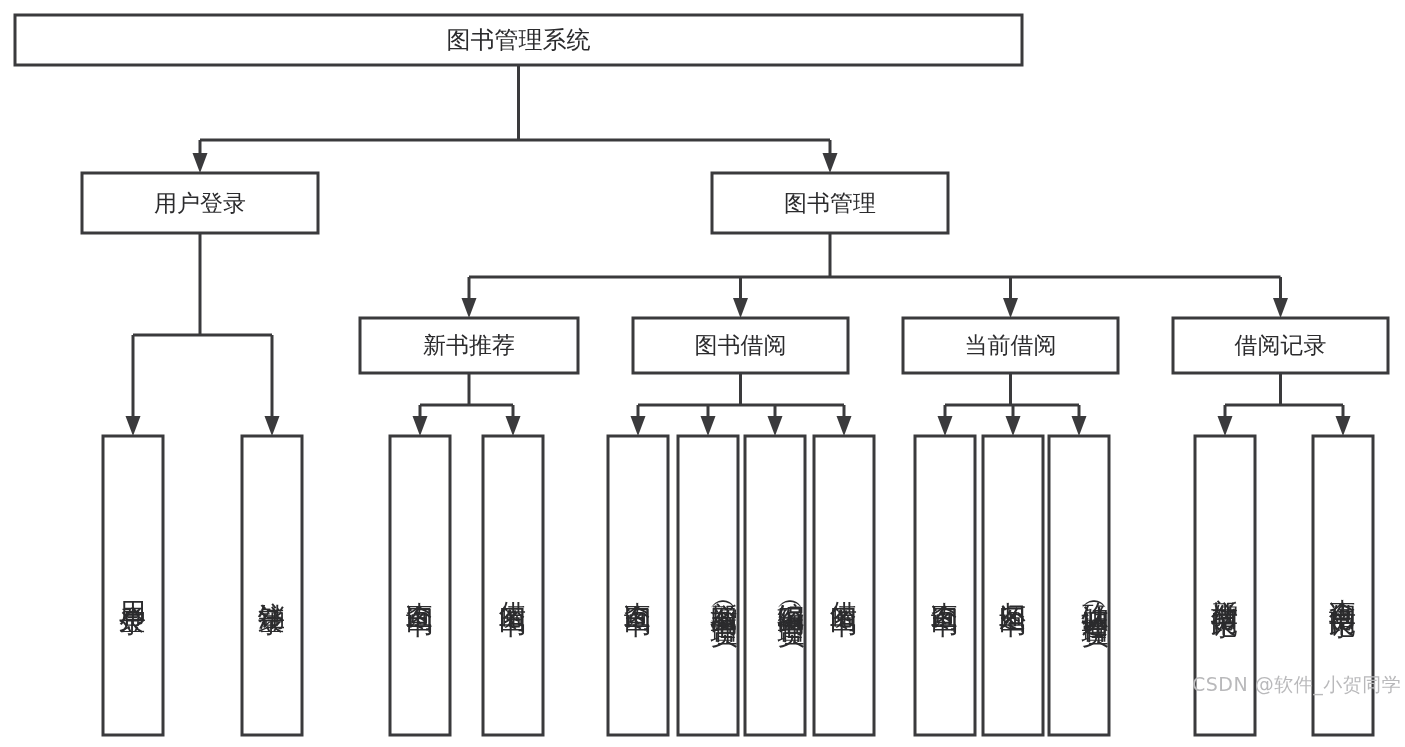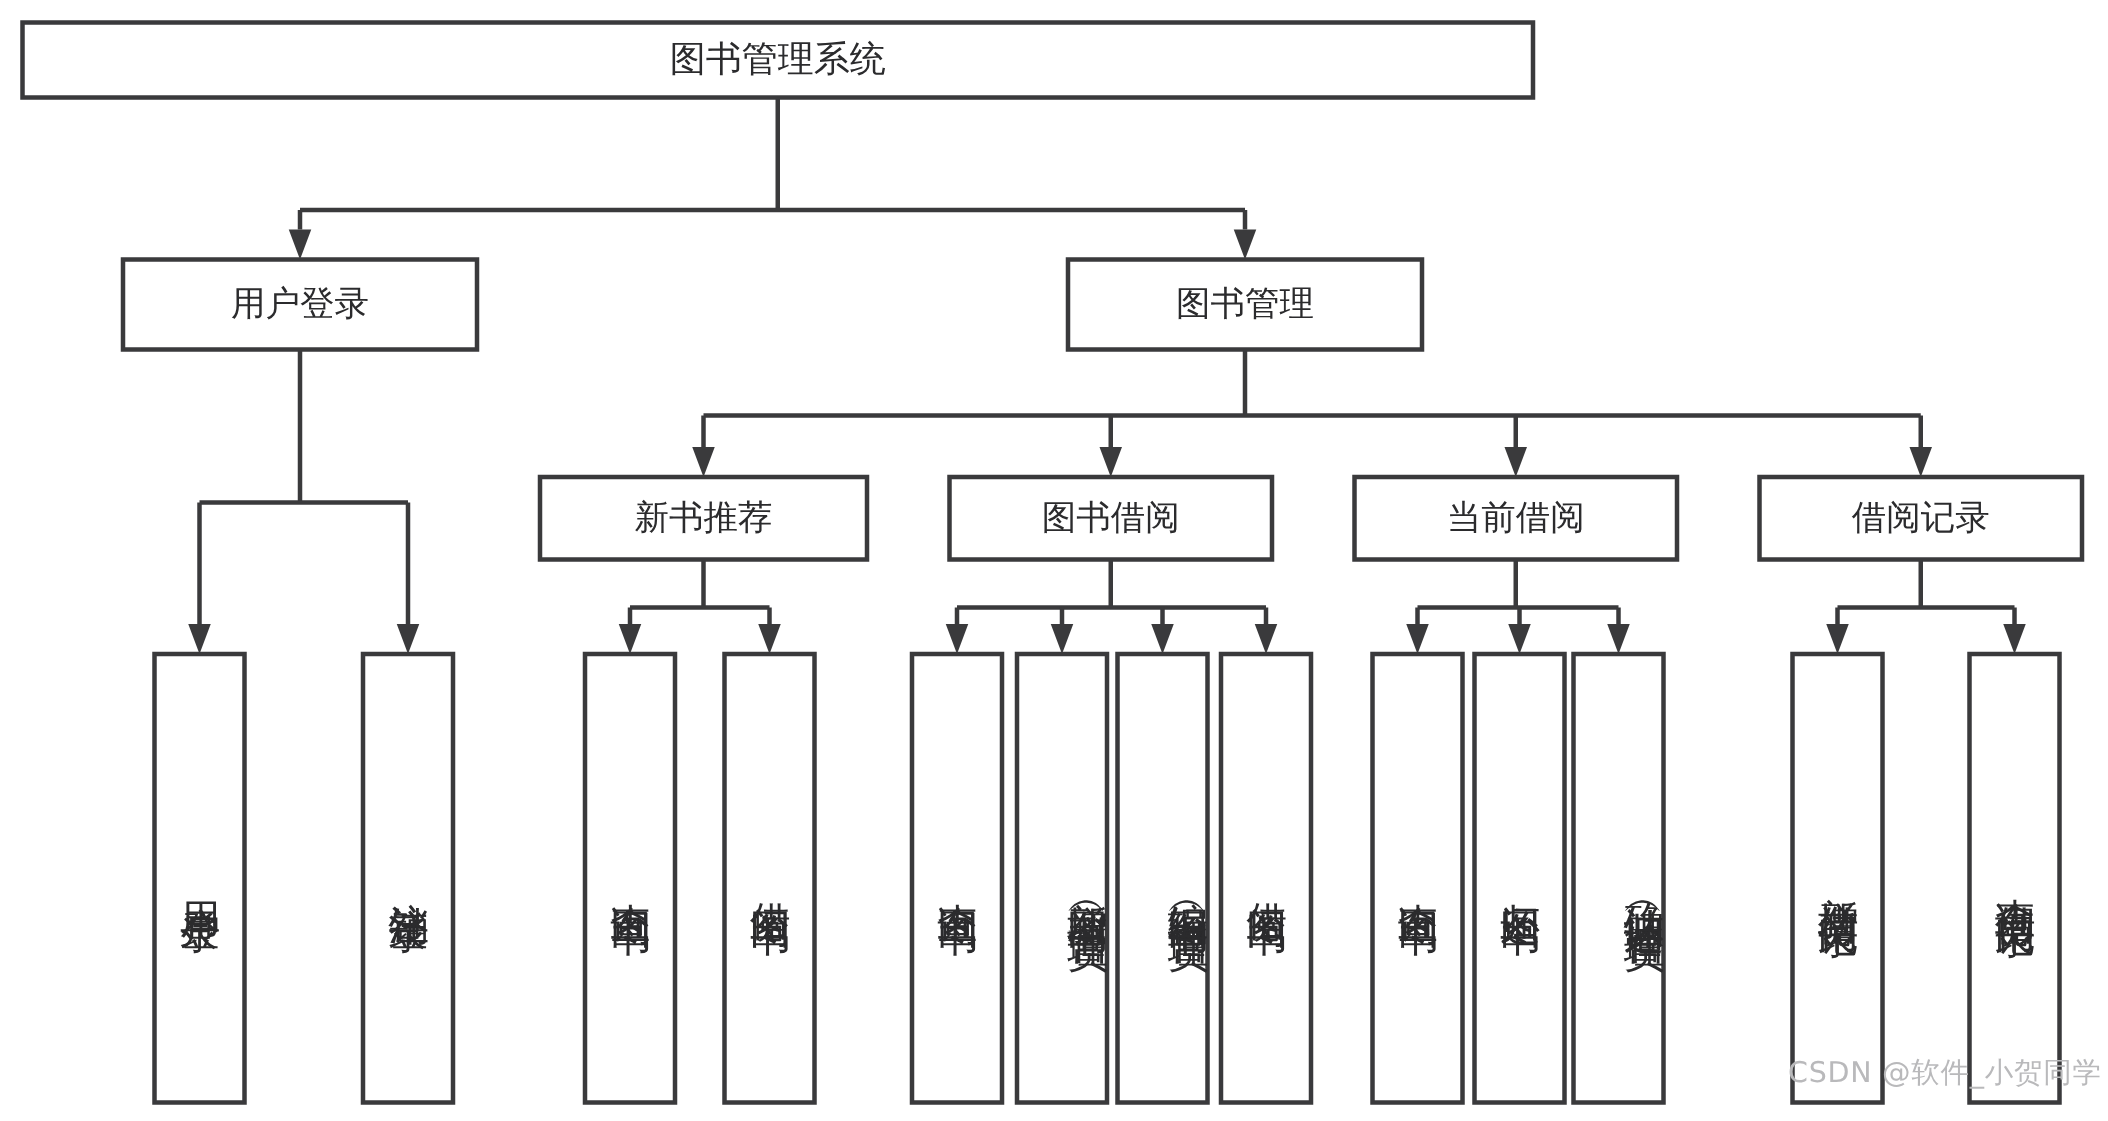--- a/index.html
+++ b/index.html
@@ -73,21 +73,20 @@
   }
   .watermark {
     position: absolute;
     left: 1192px;
     top: 672px;
     font-family: "DejaVu Sans", "Liberation Sans", sans-serif;
     font-size: 19px;
     color: #b9b9bb;
     white-space: nowrap;
     letter-spacing: 0.5px;
-    margin-top: 30px;
   }
 </style>
 </head>
 <body>
 
 <div id="diagram-root">
 
   <svg class="diagram-canvas" id="diagram-svg" viewBox="0 0 1405 747" xmlns="http://www.w3.org/2000/svg">
     <g id="connectors-layer">
         <path d="M518.5 65 L518.5 140" class="connector"></path>

